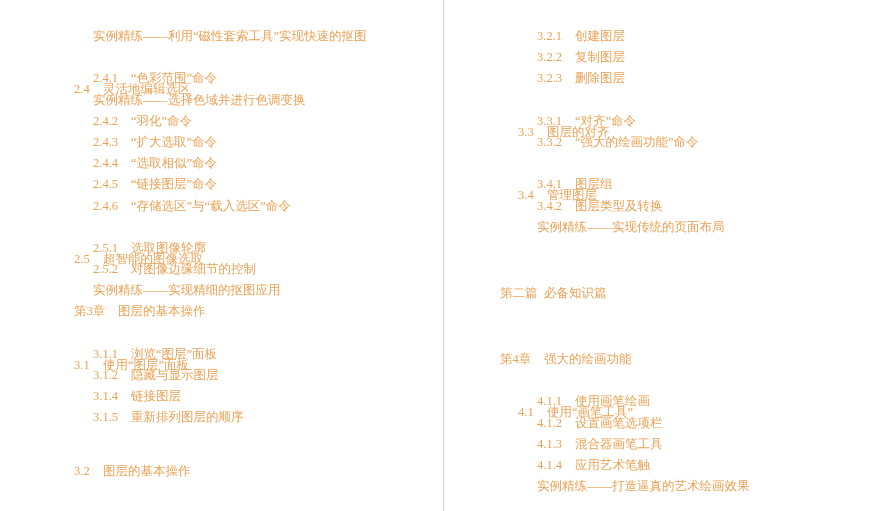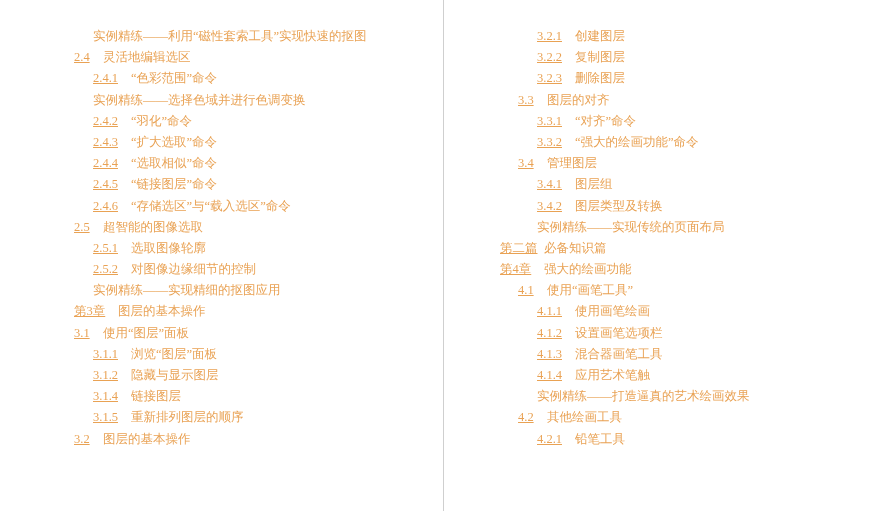--- a/index.html
+++ b/index.html
@@ -42,31 +42,30 @@
   .toc-line {
     display: flex;
     align-items: baseline;
     line-height: 21.2px;
     height: 21.2px;
     white-space: nowrap;
     font-size: 12.5px;
     color: #e9a254;
   }
   
-  .lv0 { padding-left: 0px; }
+  .lv0 { padding-left: 0px; margin-top: 45px; }
   .lv1 { padding-left: 18px; }
   .lv2 { padding-left: 37px; }
 
   .num {
     display: inline-block;
     flex: 0 0 auto;
-    text-decoration: underline;
   }
   .num.w0 { min-width: 44px; }
-  .num.w1 { min-width: 29px; }
+  .num.w1 { min-width: 29px; margin-top: 32px; }
   .num.w2 { min-width: 38px; }
   .txt {
     display: inline-block;
     flex: 0 0 auto;
   }
   
   .plain .txt { margin-left: 0; }
 </style>
 </head>
 <body>

